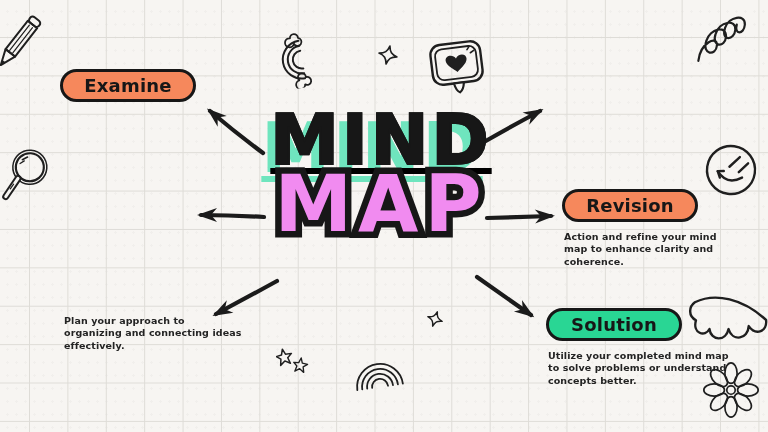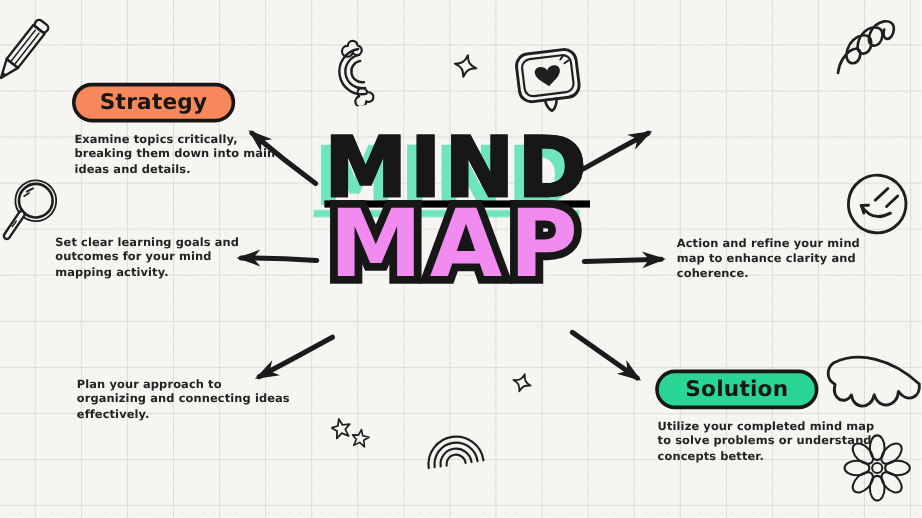--- a/index.html
+++ b/index.html
@@ -61,30 +61,29 @@
 
   <div class="title">
     <span class="title-line1">MIND</span>
     <span class="map-wrap">
       <span class="map-stroke">MAP</span>
       <span class="map-fill">MAP</span>
     </span>
   </div>
 
   <div class="node n-analysis">
-    <div class="pill" style="background-color: rgb(246, 136, 92);">Strategy</div>
-    <div class="desc">Examine topics critically, breaking them down into main ideas and details.</div>
+    <div class="pill" style="background-color: rgb(246, 136, 92);">Examine</div>
   </div>
   <div class="node n-objectives">
-    <div class="desc">Set clear learning goals and outcomes for your mind mapping activity.</div>
   </div>
   <div class="node n-strategy">
     <div class="desc">Plan your approach to organizing and connecting ideas effectively.</div>
   </div>
   <div class="node n-revision">
+    <div class="pill" style="background-color: rgb(246, 136, 92);">Revision</div>
     <div class="desc">Action and refine your mind map to enhance clarity and coherence.</div>
   </div>
   <div class="node n-solution">
     <div class="pill" style="background-color: rgb(41, 214, 148);">Solution</div>
     <div class="desc">Utilize your completed mind map to solve problems or understand concepts better.</div>
   </div>
 
   <svg class="arrows" width="768" height="432" viewBox="0 0 768 432">
     <defs>
       <marker id="ah" orient="auto" markerUnits="userSpaceOnUse" markerWidth="24" markerHeight="20" refX="17" refY="8">

